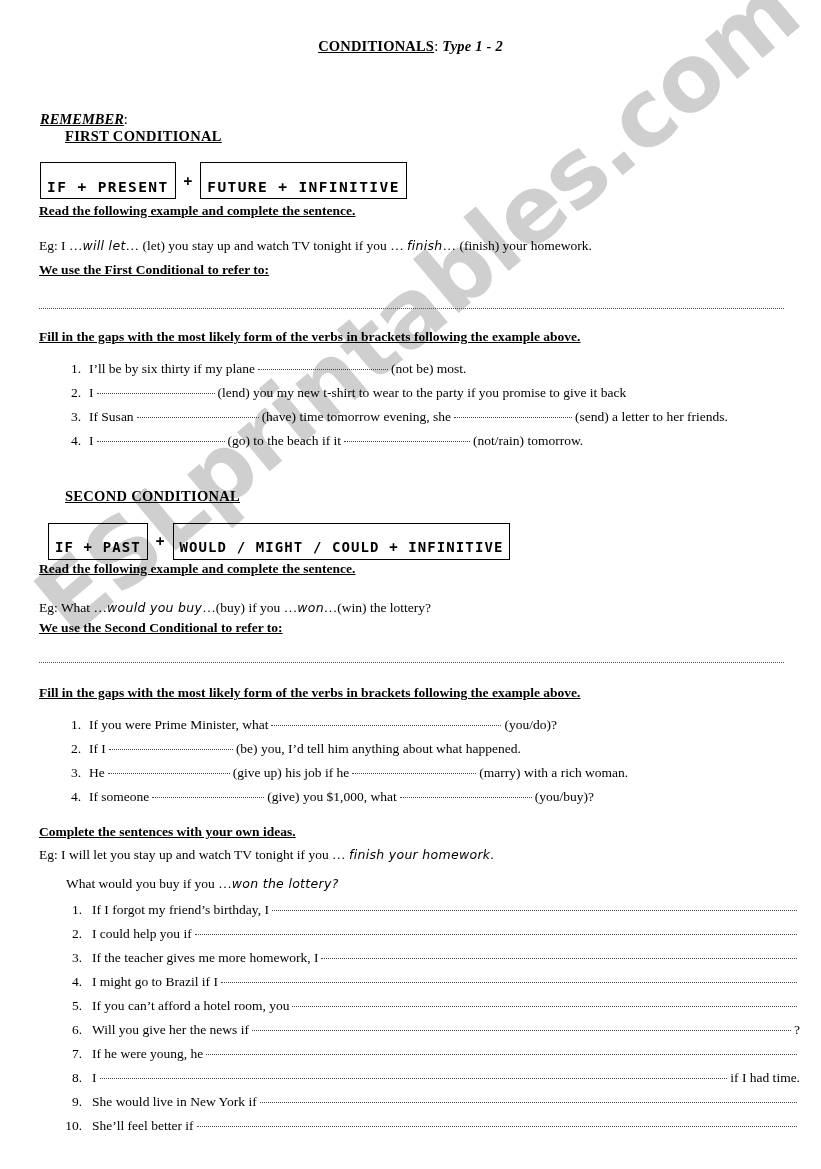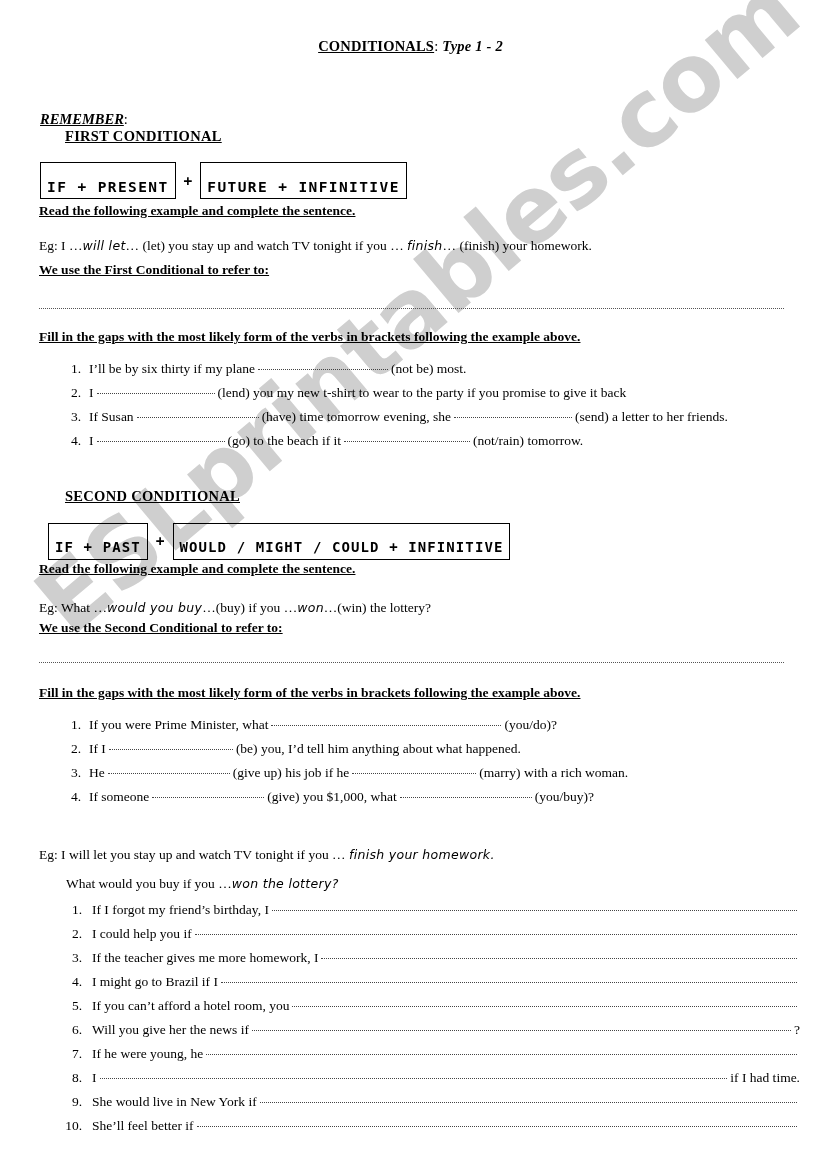--- a/index.html
+++ b/index.html
@@ -285,20 +285,21 @@
       <div class="ex-item">
         <span class="ex-num">4.</span>
         <span class="seg">If someone</span>
         <span class="gap" style="width:112px;"></span>
         <span class="seg">(give) you $1,000, what</span>
         <span class="gap" style="width:132px;"></span>
         <span class="seg">(you/buy)?</span>
       </div>
     </div>
 
+    <div class="blk instr" style="left:39px; top:786px;">Complete the sentences with your own ideas.</div>
 
     <div class="blk eg" style="left:39px; top:809px;">
       <span>Eg: I will let you stay up and watch TV tonight if you … </span><span class="hand">finish your homework.</span>
     </div>
 
     <div class="blk eg" style="left:66px; top:838px;">
       <span>What would you buy if you …</span><span class="hand">won the lottery?</span>
     </div>
 
     <div class="free-list" style="left:52px; top:864px;">

